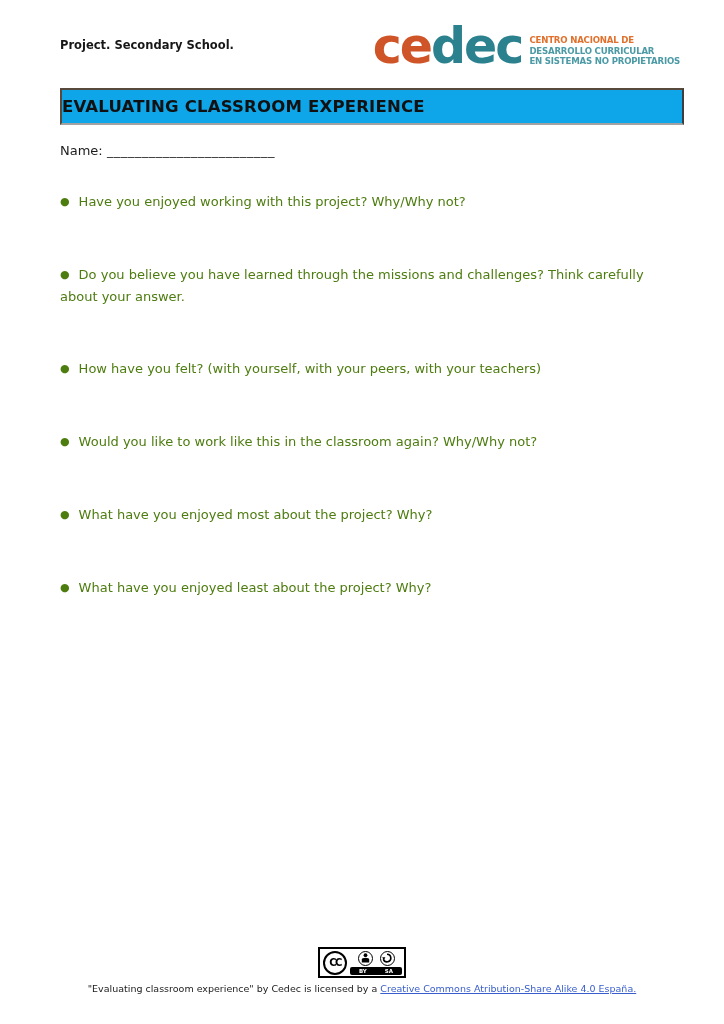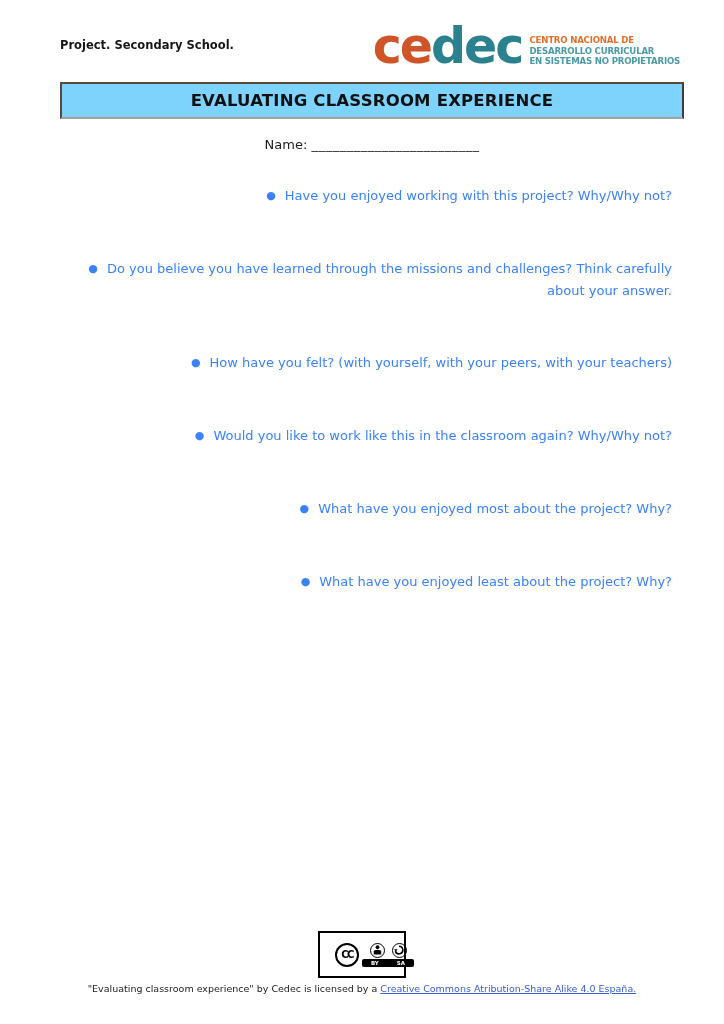--- a/index.html
+++ b/index.html
@@ -54,79 +54,76 @@
     font-weight: bold;
     letter-spacing: -0.2px;
     line-height: 10.5px;
     text-transform: uppercase;
   }
   .tag-orange { color: #e0702c; }
   .tag-teal { color: #4b9aa5; }
 
   
   .title-banner {
-    margin-top: 12px;
+    margin-top: 18px;
     margin-right: 0;
     height: 37px;
-    background: #7dd3fc;
+    background: #0ea5e9;
     border-style: solid;
     border-width: 2px;
     border-color: #57493b #3e3e3e #a2a2a2 #57493b;
     display: flex;
     align-items: center;
-    justify-content: center;
   }
   .title-banner .title-text {
     font-size: 16.5px;
     font-weight: bold;
     color: #111111;
     letter-spacing: 0.2px;
   }
 
   
   .name-line {
     margin-top: 18px;
     font-size: 13px;
     color: #1c1c1c;
-    text-align: center;
   }
   .name-line .underscores { letter-spacing: 0.5px; color: #2a2a2a; }
 
   
   .questions { margin-top: 33px; }
   .question {
     font-size: 13px;
     line-height: 21px;
-    color: #3b82f6;
+    color: #4d7c0f;
     margin-bottom: 51px;
     padding-right: 12px;
-    text-align: right;
   }
   .question .bullet {
     font-size: 11px;
     margin-right: 9px;
     position: relative;
     top: -1px;
   }
 
   
   .footer {
     position: absolute;
     left: 0; right: 0;
     bottom: 30px;
     text-align: center;
   }
   .cc-badge {
     display: inline-flex;
     width: 88px;
-    height: 47px;
+    height: 31px;
     background: #ffffff;
     border: 2px solid #000000;
     align-items: center;
-    padding: 1px 14px;
+    padding: 1px 2px;
   }
   .cc-circle {
     width: 24px; height: 24px;
     border: 2.5px solid #000;
     border-radius: 50%;
     display: flex;
     align-items: center;
     justify-content: center;
     font-size: 10px;
     font-weight: bold;

